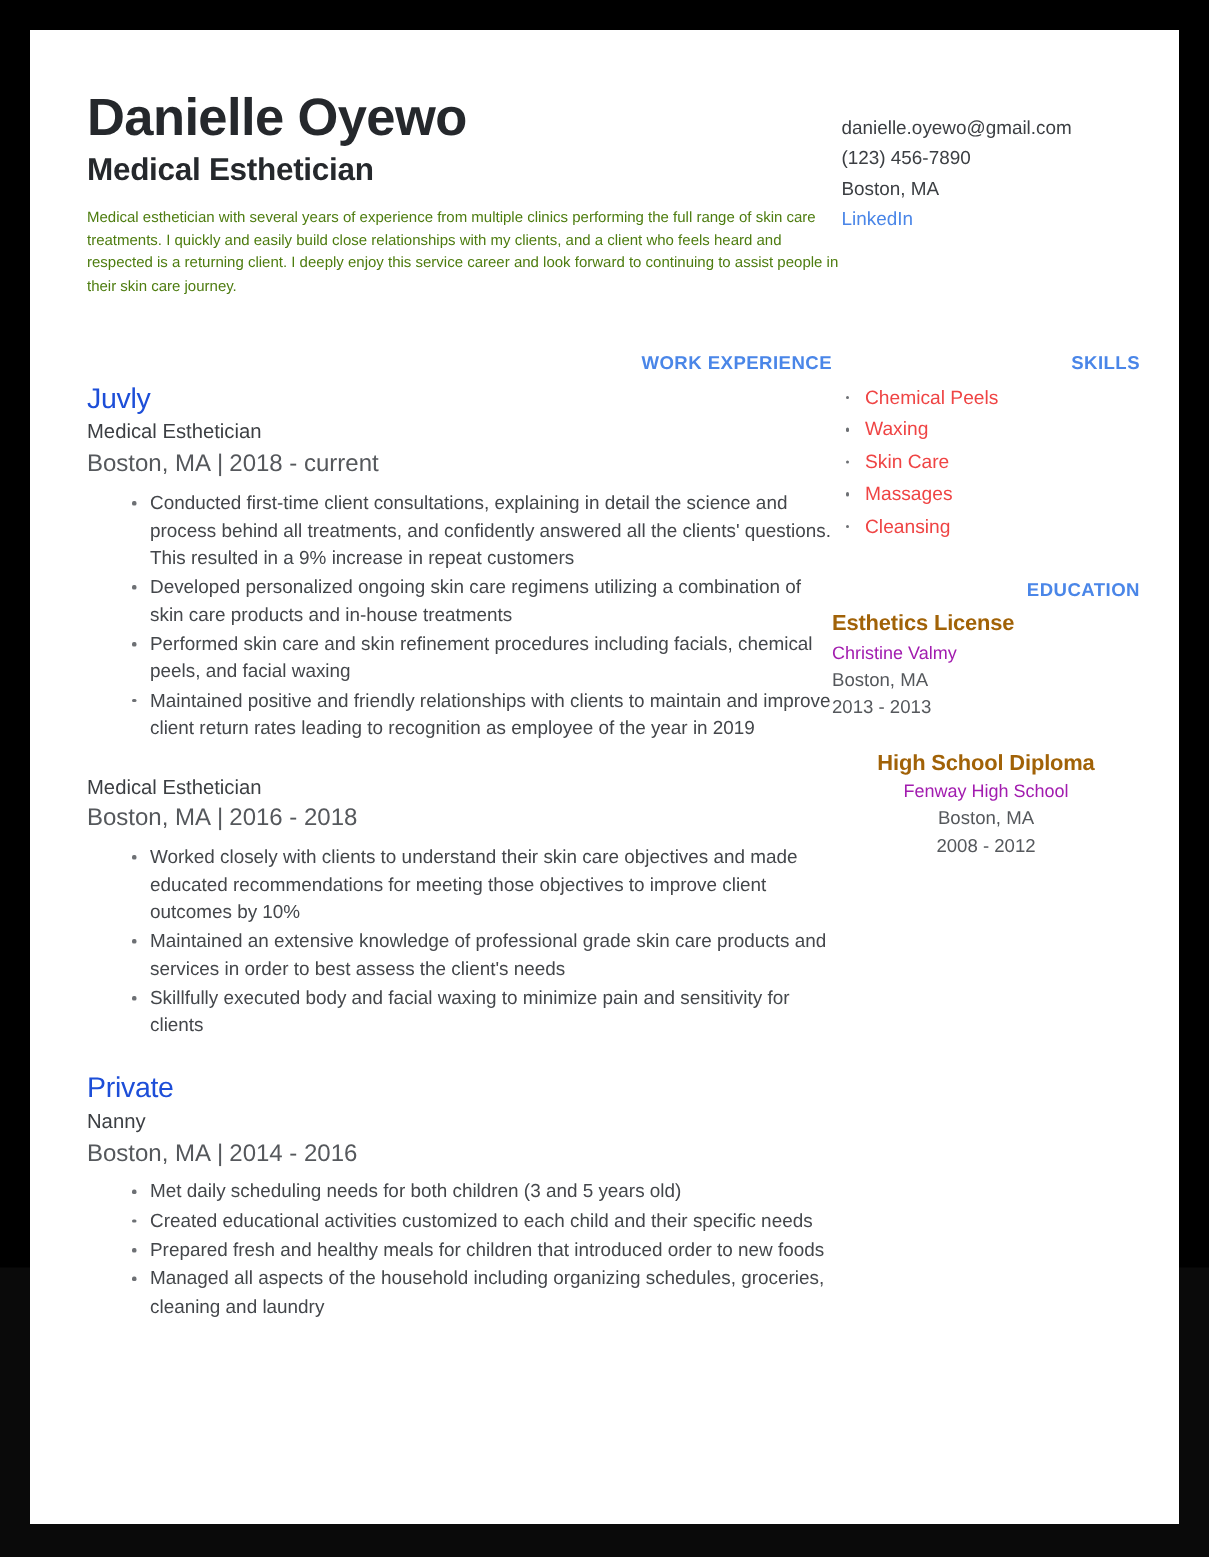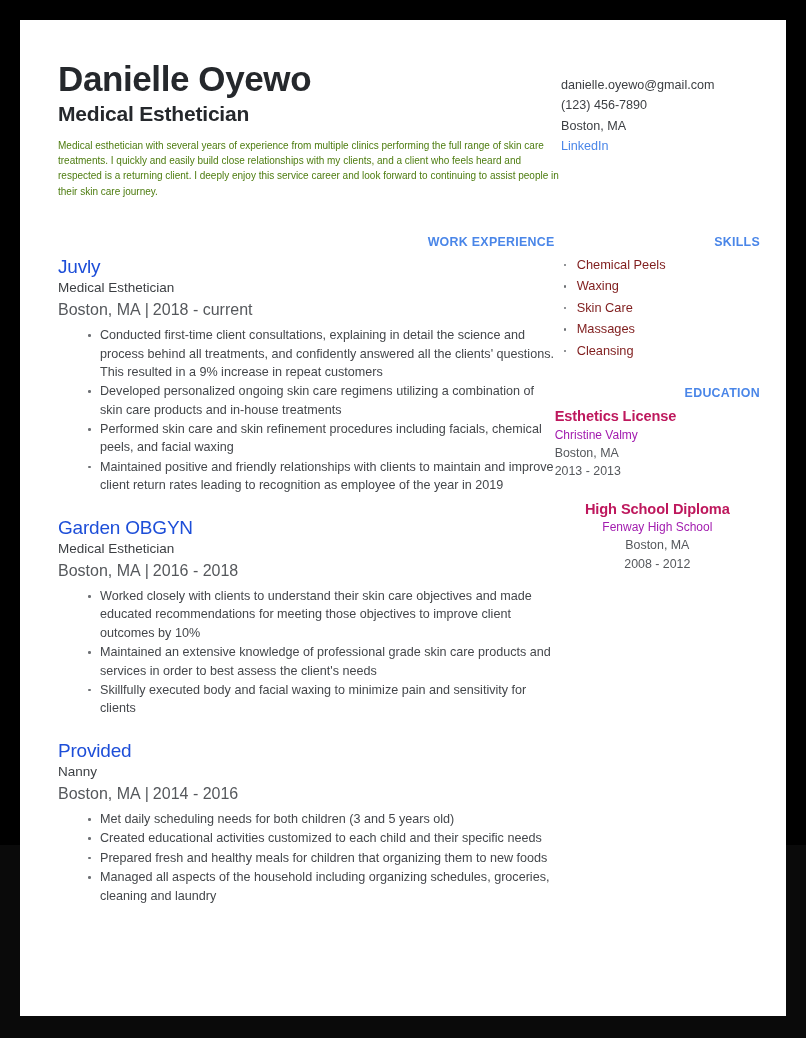--- a/index.html
+++ b/index.html
@@ -149,42 +149,42 @@
   .side-block { margin-bottom: 26px; }
 
   ul.skills {
     list-style: none;
     padding-left: 8px;
   }
   ul.skills li {
     position: relative;
     font-size: 12.8px;
     line-height: 1.45;
-    color: #7f1d1d;
+    color: #ef4444;
     padding-left: 14px;
     margin-bottom: 3px;
   }
   ul.skills li::before {
     content: "";
     position: absolute;
     left: 1px;
     top: 8px;
     width: 2.5px;
     height: 2.5px;
     background: #6d7074;
     border-radius: 50%;
   }
 
   .edu { margin-bottom: 20px; }
   .edu:last-child { margin-bottom: 0; text-align: center; }
 
   .edu-degree {
     font-size: 14.6px;
     font-weight: bold;
-    color: #be185d;
+    color: #a16207;
     line-height: 1.25;
     letter-spacing: -0.1px;
   }
   .edu-school {
     font-size: 12px;
     color: #a21caf;
     margin-top: 2px;
     line-height: 1.25;
   }
   .edu-line {
@@ -231,42 +231,41 @@
           </div>
           <ul class="bullets">
             <li>Conducted first-time client consultations, explaining in detail the science and process behind all treatments, and confidently answered all the clients' questions. This resulted in a 9% increase in repeat customers</li>
             <li>Developed personalized ongoing skin care regimens utilizing a combination of skin care products and in-house treatments</li>
             <li>Performed skin care and skin refinement procedures including facials, chemical peels, and facial waxing</li>
             <li>Maintained positive and friendly relationships with clients to maintain and improve client return rates leading to recognition as employee of the year in 2019</li>
           </ul>
         </div>
 
         <div class="job">
-          <div class="job-company">Garden OBGYN</div>
           <div class="job-role">Medical Esthetician</div>
           <div class="job-meta">
             <span>Boston, MA</span><span class="sep">|</span><span>2016 - 2018</span>
           </div>
           <ul class="bullets">
             <li>Worked closely with clients to understand their skin care objectives and made educated recommendations for meeting those objectives to improve client outcomes by 10%</li>
             <li>Maintained an extensive knowledge of professional grade skin care products and services in order to best assess the client's needs</li>
             <li>Skillfully executed body and facial waxing to minimize pain and sensitivity for clients</li>
           </ul>
         </div>
 
         <div class="job">
-          <div class="job-company">Provided</div>
+          <div class="job-company">Private</div>
           <div class="job-role">Nanny</div>
           <div class="job-meta">
             <span>Boston, MA</span><span class="sep">|</span><span>2014 - 2016</span>
           </div>
           <ul class="bullets">
             <li>Met daily scheduling needs for both children (3 and 5 years old)</li>
             <li>Created educational activities customized to each child and their specific needs</li>
-            <li>Prepared fresh and healthy meals for children that organizing them to new foods</li>
+            <li>Prepared fresh and healthy meals for children that introduced order to new foods</li>
             <li>Managed all aspects of the household including organizing schedules, groceries, cleaning and laundry</li>
           </ul>
         </div>
 
       </div>
 
       <div class="col-side">
 
         <div class="side-block">
           <div class="section-head">SKILLS</div>

